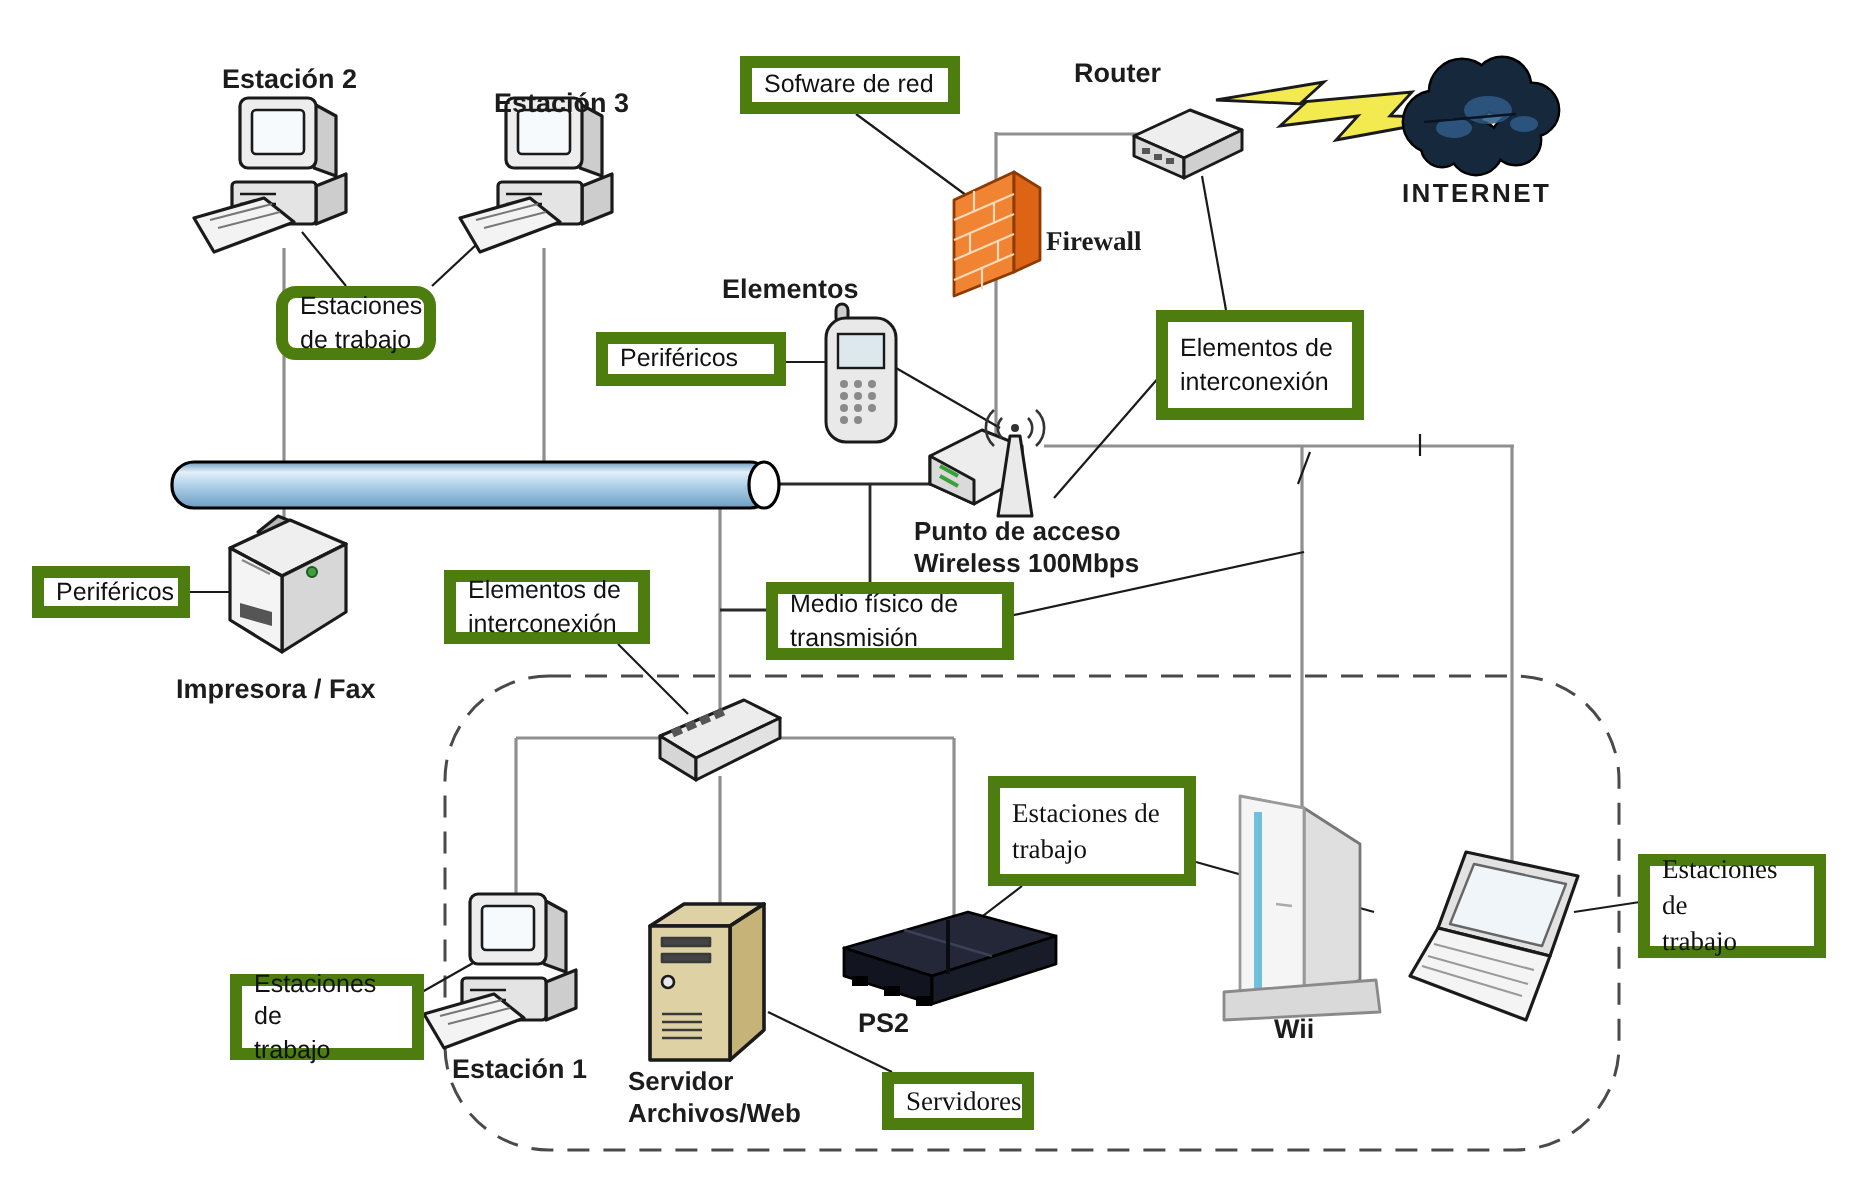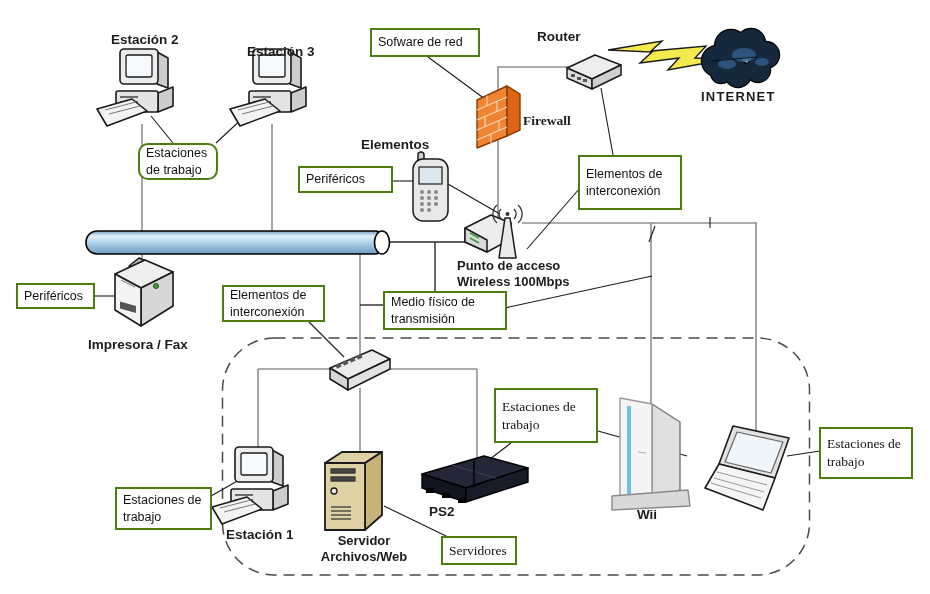--- a/index.html
+++ b/index.html
@@ -1,27 +1,27 @@
 <!DOCTYPE html>
 <html style="--pipe-light: #e2f0fa; --pipe-mid: #a9cce6; --pipe-dark: #6d9dc2; --firewall-front: #f08432; --firewall-side: #dd6414; --cloud-dark: #16293c; --cloud-mid: #2f5b88; --lightning: #f2ea4e; --server-front: #ded2a4; --server-side: #c6b378; --ps2-top: #232738; --ps2-front: #12141f; --wii-stripe: #6fc0dc; --net-line: #8f8f8f; --leader: #1a1a1a;"><head>
 <meta charset="utf-8">
 <style>
   html,body{margin:0;padding:0;background:#fff;}
   .canvas{position:relative;width:930px;height:594px;background:#fff;overflow:hidden;
           font-family:"Liberation Sans",sans-serif;}
   .art{position:absolute;left:0;top:0;}
-  .lbl{position:absolute;box-sizing:border-box;background:#fff;border:2px solid #4d7c0f;
+  .lbl{position:absolute;box-sizing:border-box;background:#fff;border:6px solid #4d7c0f;
        padding:2px 6px;font:12.5px/1.32 "Liberation Sans",sans-serif;color:#111;
        white-space:pre-line;display:flex;align-items:center;}
   .lbl.serif{font-family:"Liberation Serif",serif;font-size:13.5px;}
   .cap{position:absolute;font:bold 13px/1.22 "Liberation Sans",sans-serif;color:#1c1c1c;
        white-space:pre-line;}
   .cap.big{font-size:13.5px;}
   .cap.spread{letter-spacing:1.2px;}
-  .cap.center{text-align:center;}
+  .cap.center{}
 </style>
 </head>
 <body>
 
 <div class="canvas">
 
 <svg class="art" width="930" height="594" viewBox="0 0 930 594">
   <defs>
     <linearGradient id="gPipe" x1="0" y1="0" x2="0" y2="1">
       <stop offset="0" style="stop-color:var(--pipe-dark,#6d9dc2)"></stop>

